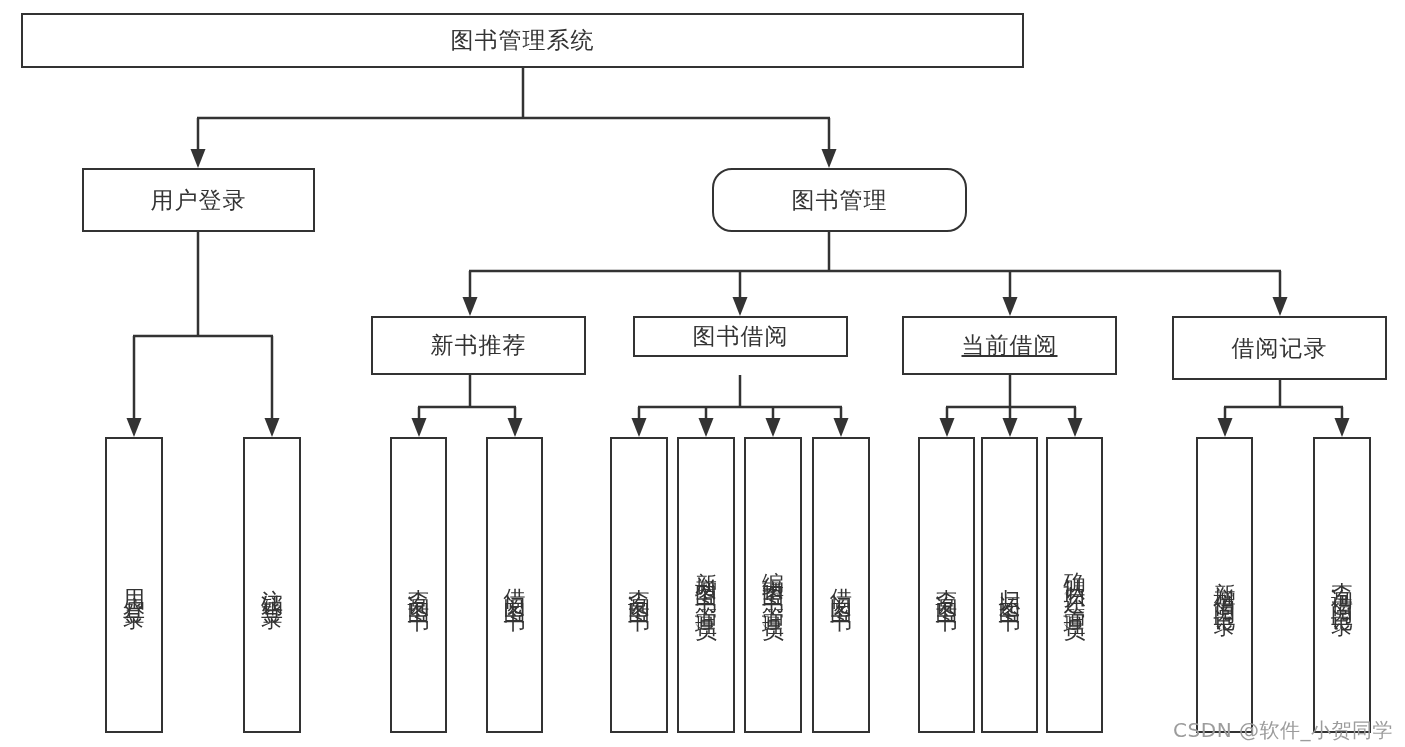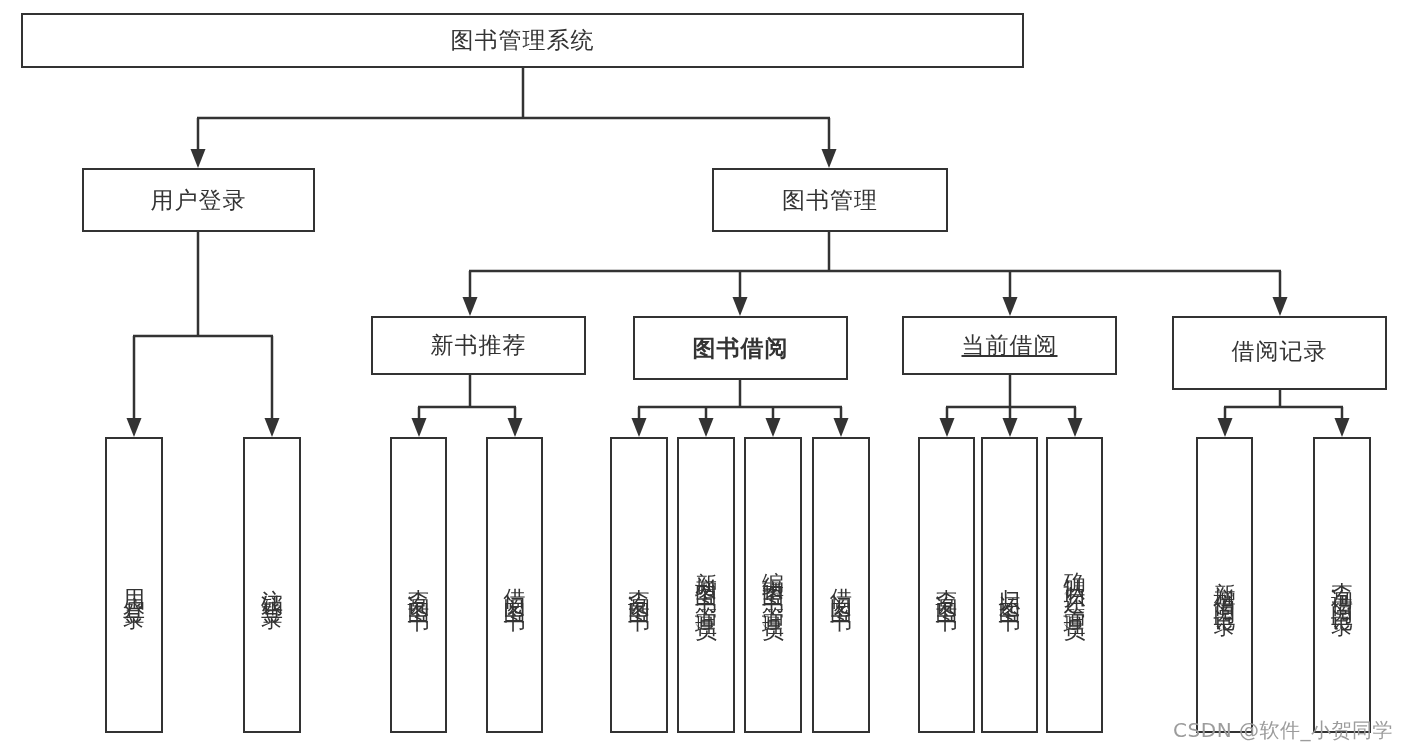--- a/index.html
+++ b/index.html
@@ -106,29 +106,29 @@
       <line x1="1225" y1="407" x2="1225" y2="422" stroke="#333333" stroke-width="2.5"></line>
       <polygon points="1217.5,418 1232.5,418 1225,437" fill="#333333"></polygon>
       <line x1="1342" y1="407" x2="1342" y2="422" stroke="#333333" stroke-width="2.5"></line>
       <polygon points="1334.5,418 1349.5,418 1342,437" fill="#333333"></polygon>
     </svg>
 
   <div class="node" style="left:21px; top:13px; width:1003px; height:55px;">图书管理系统</div>
 
   <div class="node" style="left:82px; top:168px; width:233px; height:64px;">用户登录</div>
 
-  <div class="node" style="left:712px; top:168px; width:236px; height:64px;">图书管理</div>
+  <div class="node" style="left:712px; top:168px; width:255px; height:64px;border-radius:20px;">图书管理</div>
 
   <div class="node" style="left:363px; top:316px; width:215px; height:59px;margin-left:8px;">新书推荐</div>
 
-  <div class="node" style="left:633px; top:316px; width:215px; height:64px;font-weight:bold;">图书借阅</div>
+  <div class="node" style="left:633px; top:316px; width:215px; height:41px;">图书借阅</div>
 
   <div class="node" style="left:902px; top:316px; width:215px; height:59px;text-decoration:underline;">当前借阅</div>
 
-  <div class="node" style="left:1172px; top:316px; width:215px; height:74px;font-family:Liberation Mono, monospace;">借阅记录</div>
+  <div class="node" style="left:1172px; top:316px; width:215px; height:64px;">借阅记录</div>
 
   <div class="node leaf" style="left:105px; top:437px; width:58px; height:296px;">用户登录</div>
 
   <div class="node leaf" style="left:243px; top:437px; width:58px; height:296px;">注销登录</div>
 
   <div class="node leaf" style="left:390px; top:437px; width:57px; height:296px;">查询图书</div>
 
   <div class="node leaf" style="left:486px; top:437px; width:57px; height:296px;">借阅图书</div>
 
   <div class="node leaf" style="left:610px; top:437px; width:58px; height:296px;">查询图书</div>

